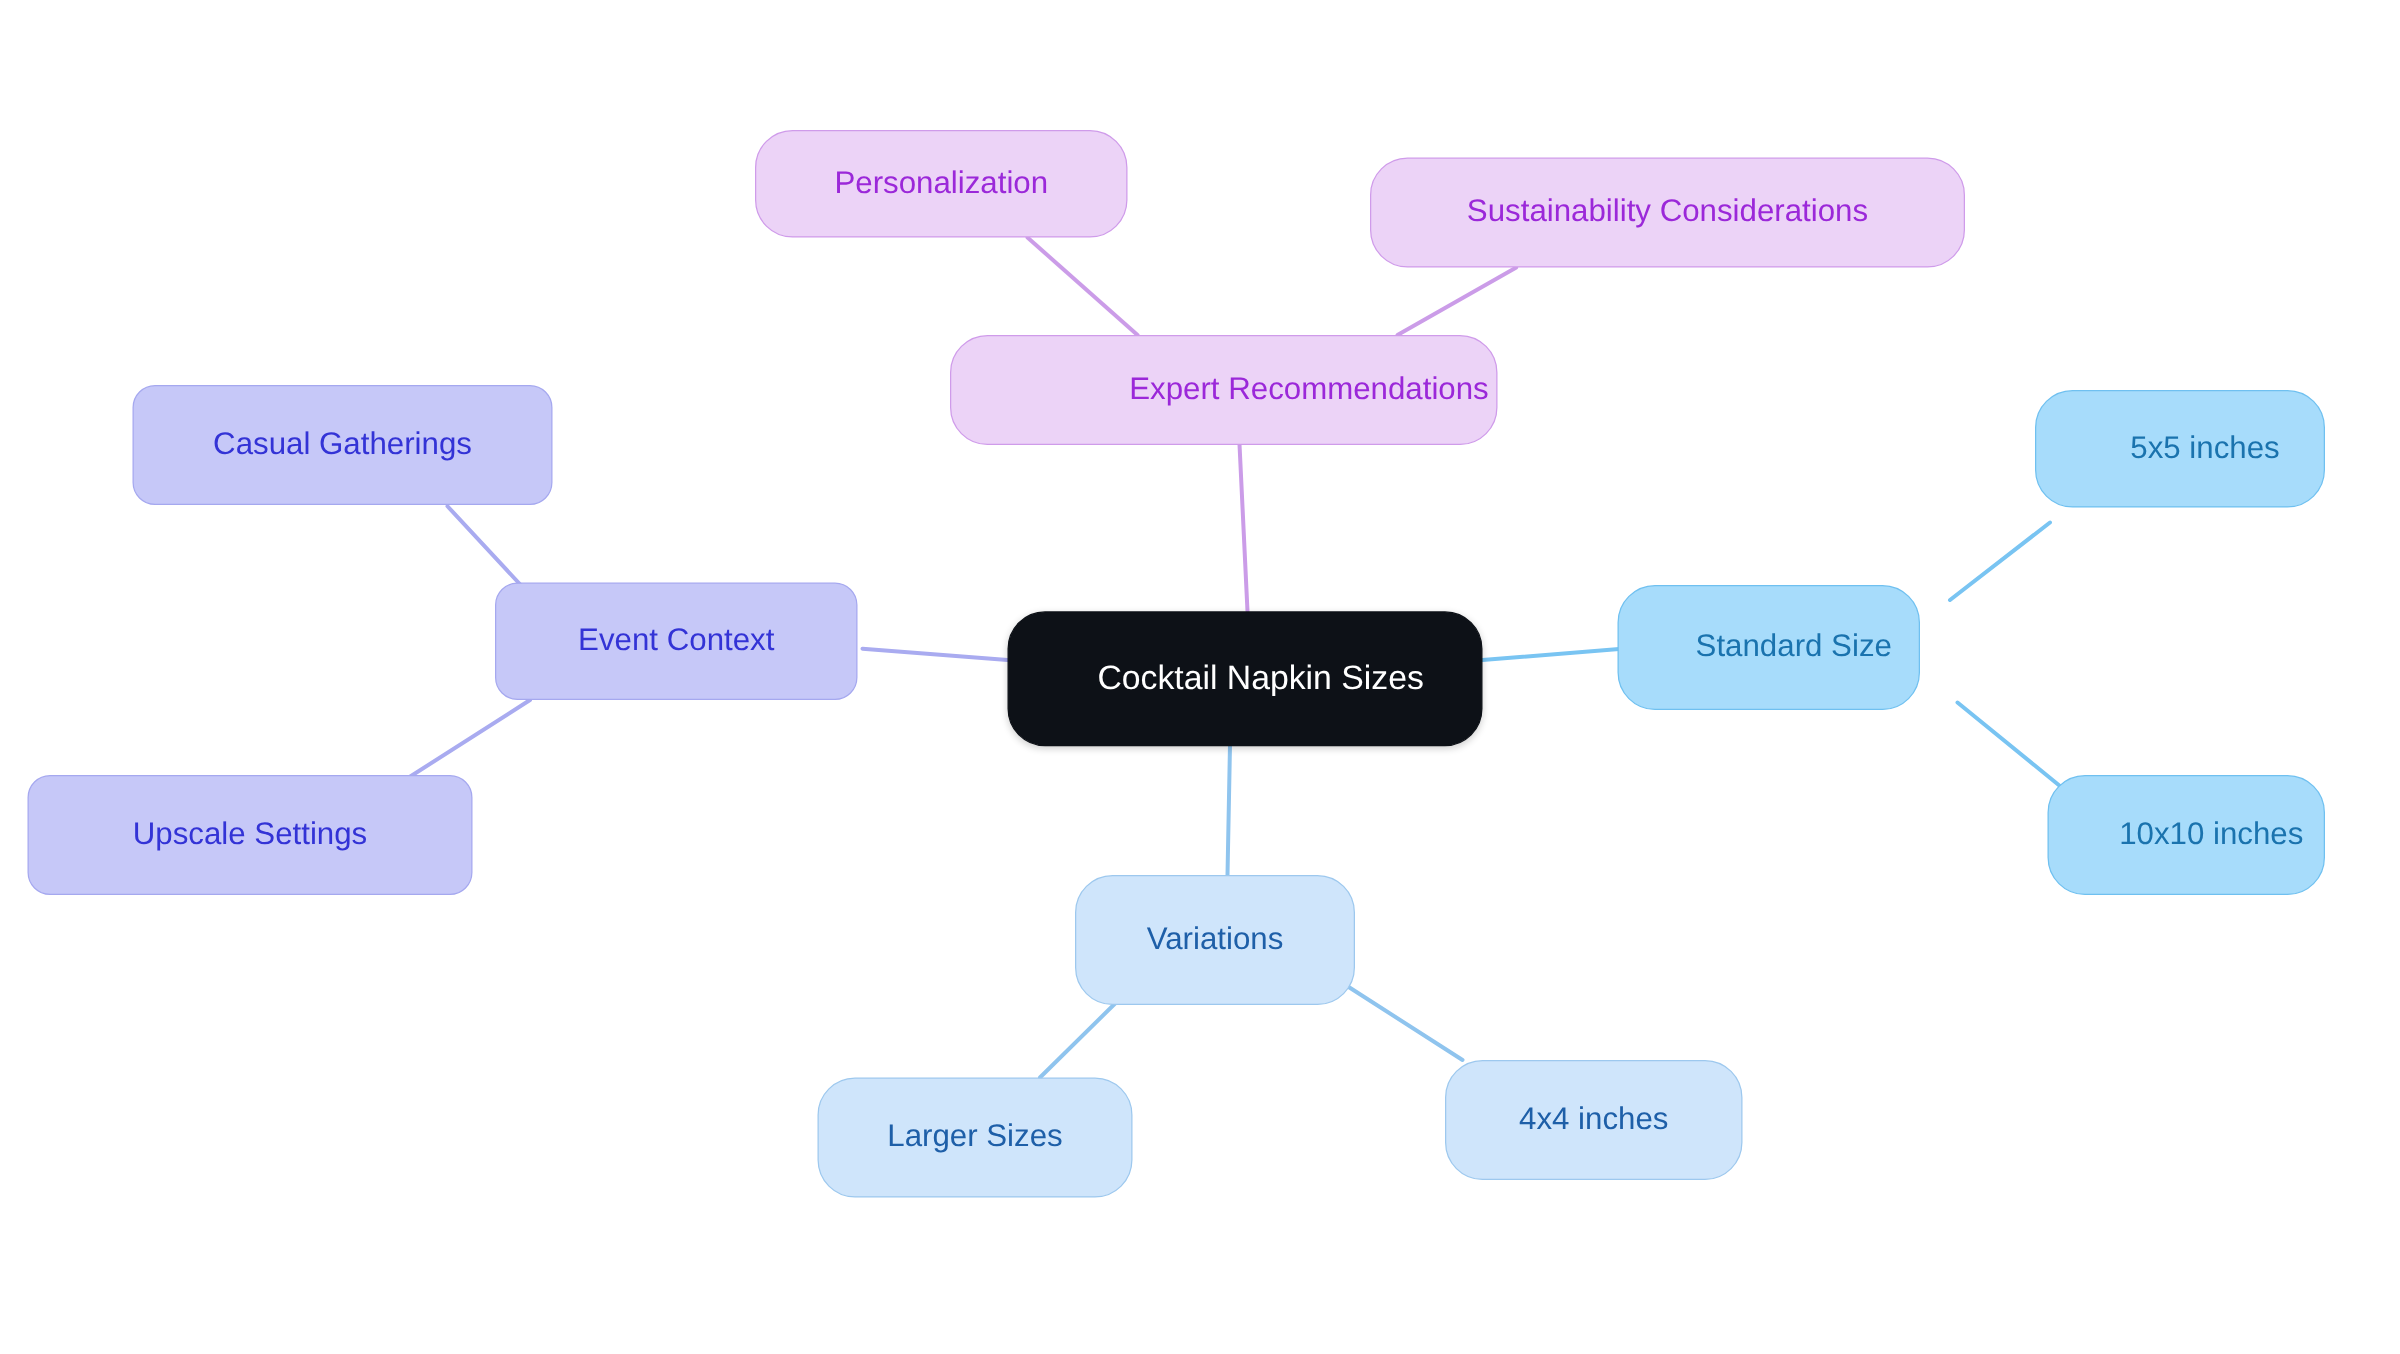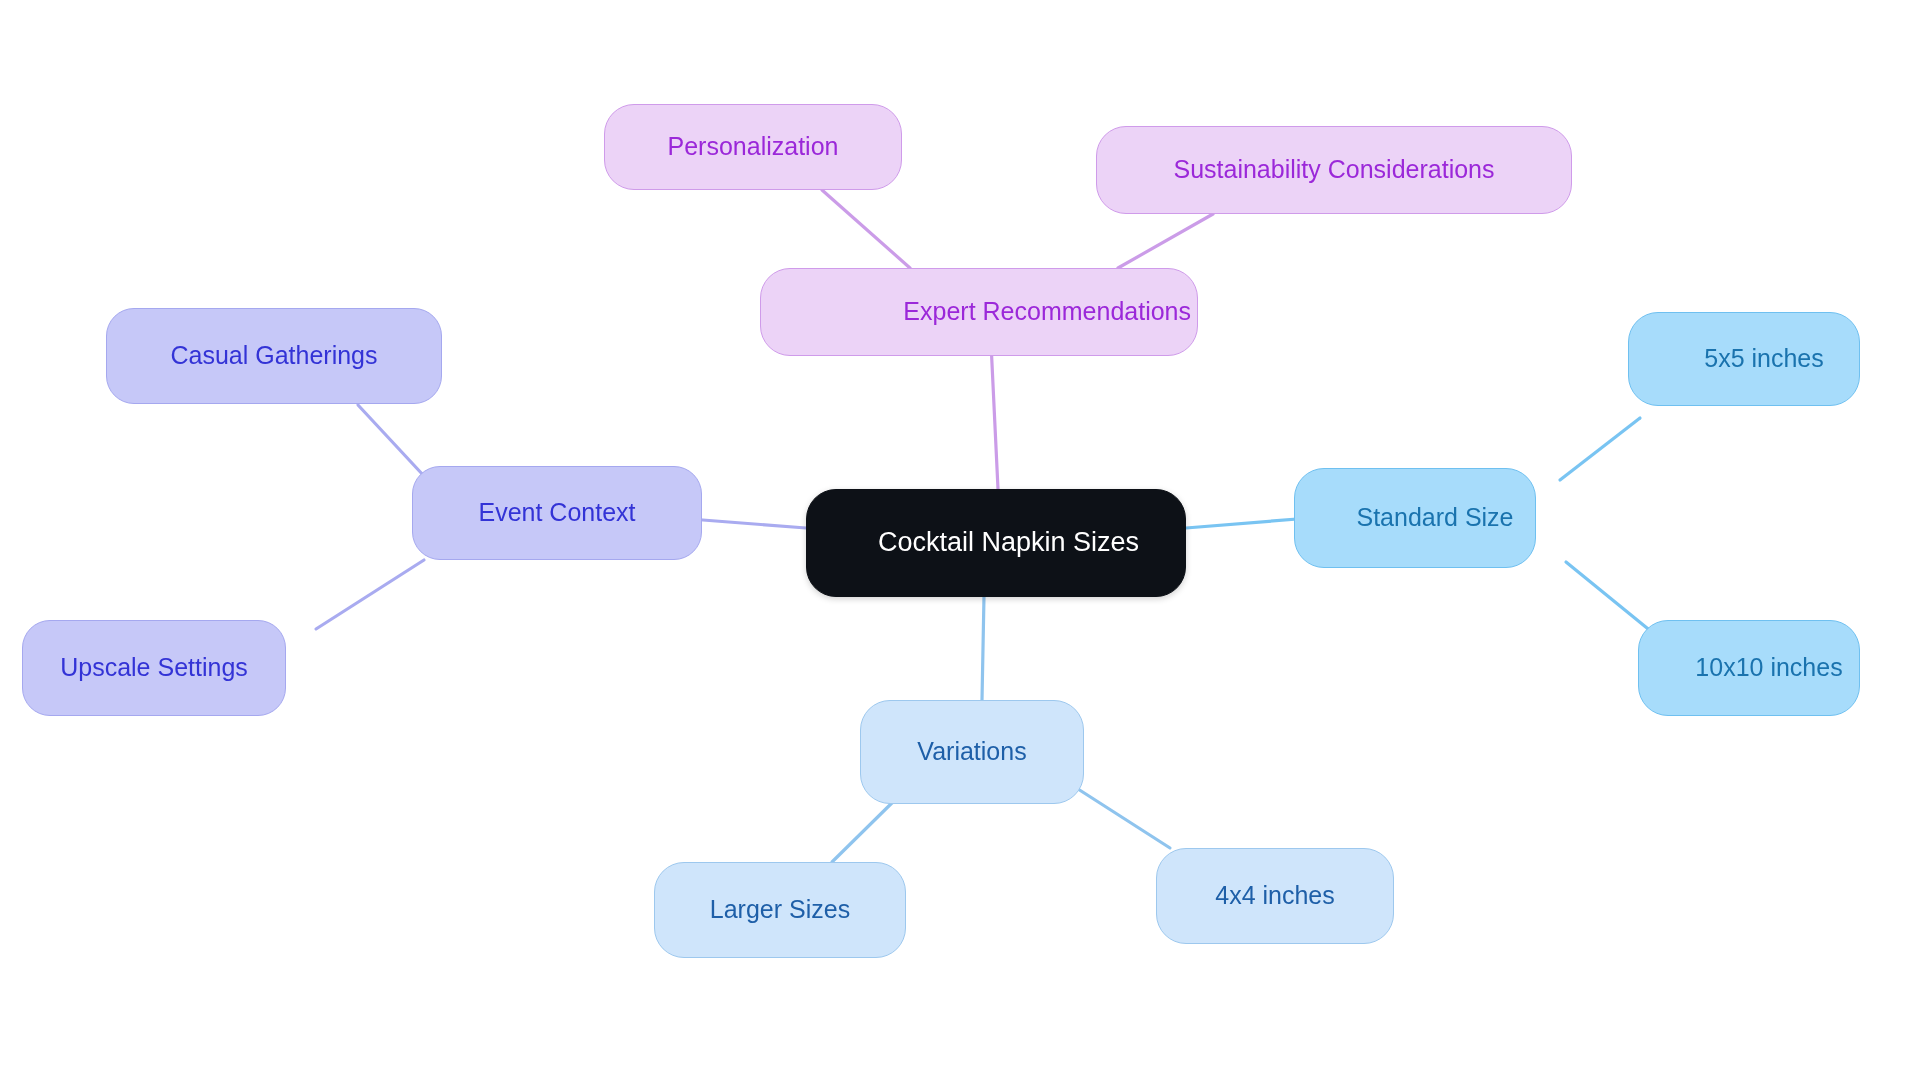--- a/index.html
+++ b/index.html
@@ -57,21 +57,21 @@
     border-color: #cf9bea;
     color: #9b28d9;
     border-radius: 30px;
     font-size: 25px;
   }
   
   .n-peri {
     background: #c6c8f8;
     border-color: #a5a8ef;
     color: #3333d6;
-    border-radius: 28px;
+    border-radius: 18px;
     font-size: 25px;
   }
   
   .n-sky {
     background: #a7dcfb;
     border-color: #6fc0f0;
     color: #1a73ae;
     border-radius: 30px;
     font-size: 25px;
     padding-left: 40px;
@@ -126,29 +126,29 @@
   </div>
 
   <div class="node n-purple" style="left:604px; top:104px; width:298px; height:86px;">
     <span class="node-label">Personalization</span>
   </div>
 
   <div class="node n-purple" style="left:1096px; top:126px; width:476px; height:88px;">
     <span class="node-label">Sustainability Considerations</span>
   </div>
 
-  <div class="node n-peri" style="left:412px; top:466px; width:290px; height:94px;">
+  <div class="node n-peri" style="left:396px; top:466px; width:290px; height:94px;">
     <span class="node-label">Event Context</span>
   </div>
 
   <div class="node n-peri" style="left:106px; top:308px; width:336px; height:96px;">
     <span class="node-label">Casual Gatherings</span>
   </div>
 
-  <div class="node n-peri" style="left:22px; top:620px; width:264px; height:96px;">
+  <div class="node n-peri" style="left:22px; top:620px; width:356px; height:96px;">
     <span class="node-label">Upscale Settings</span>
   </div>
 
   <div class="node n-sky" style="left:1294px; top:468px; width:242px; height:100px;">
     <span class="node-label">Standard Size</span>
   </div>
 
   <div class="node n-sky" style="left:1628px; top:312px; width:232px; height:94px;">
     <span class="node-label">5x5 inches</span>
   </div>

